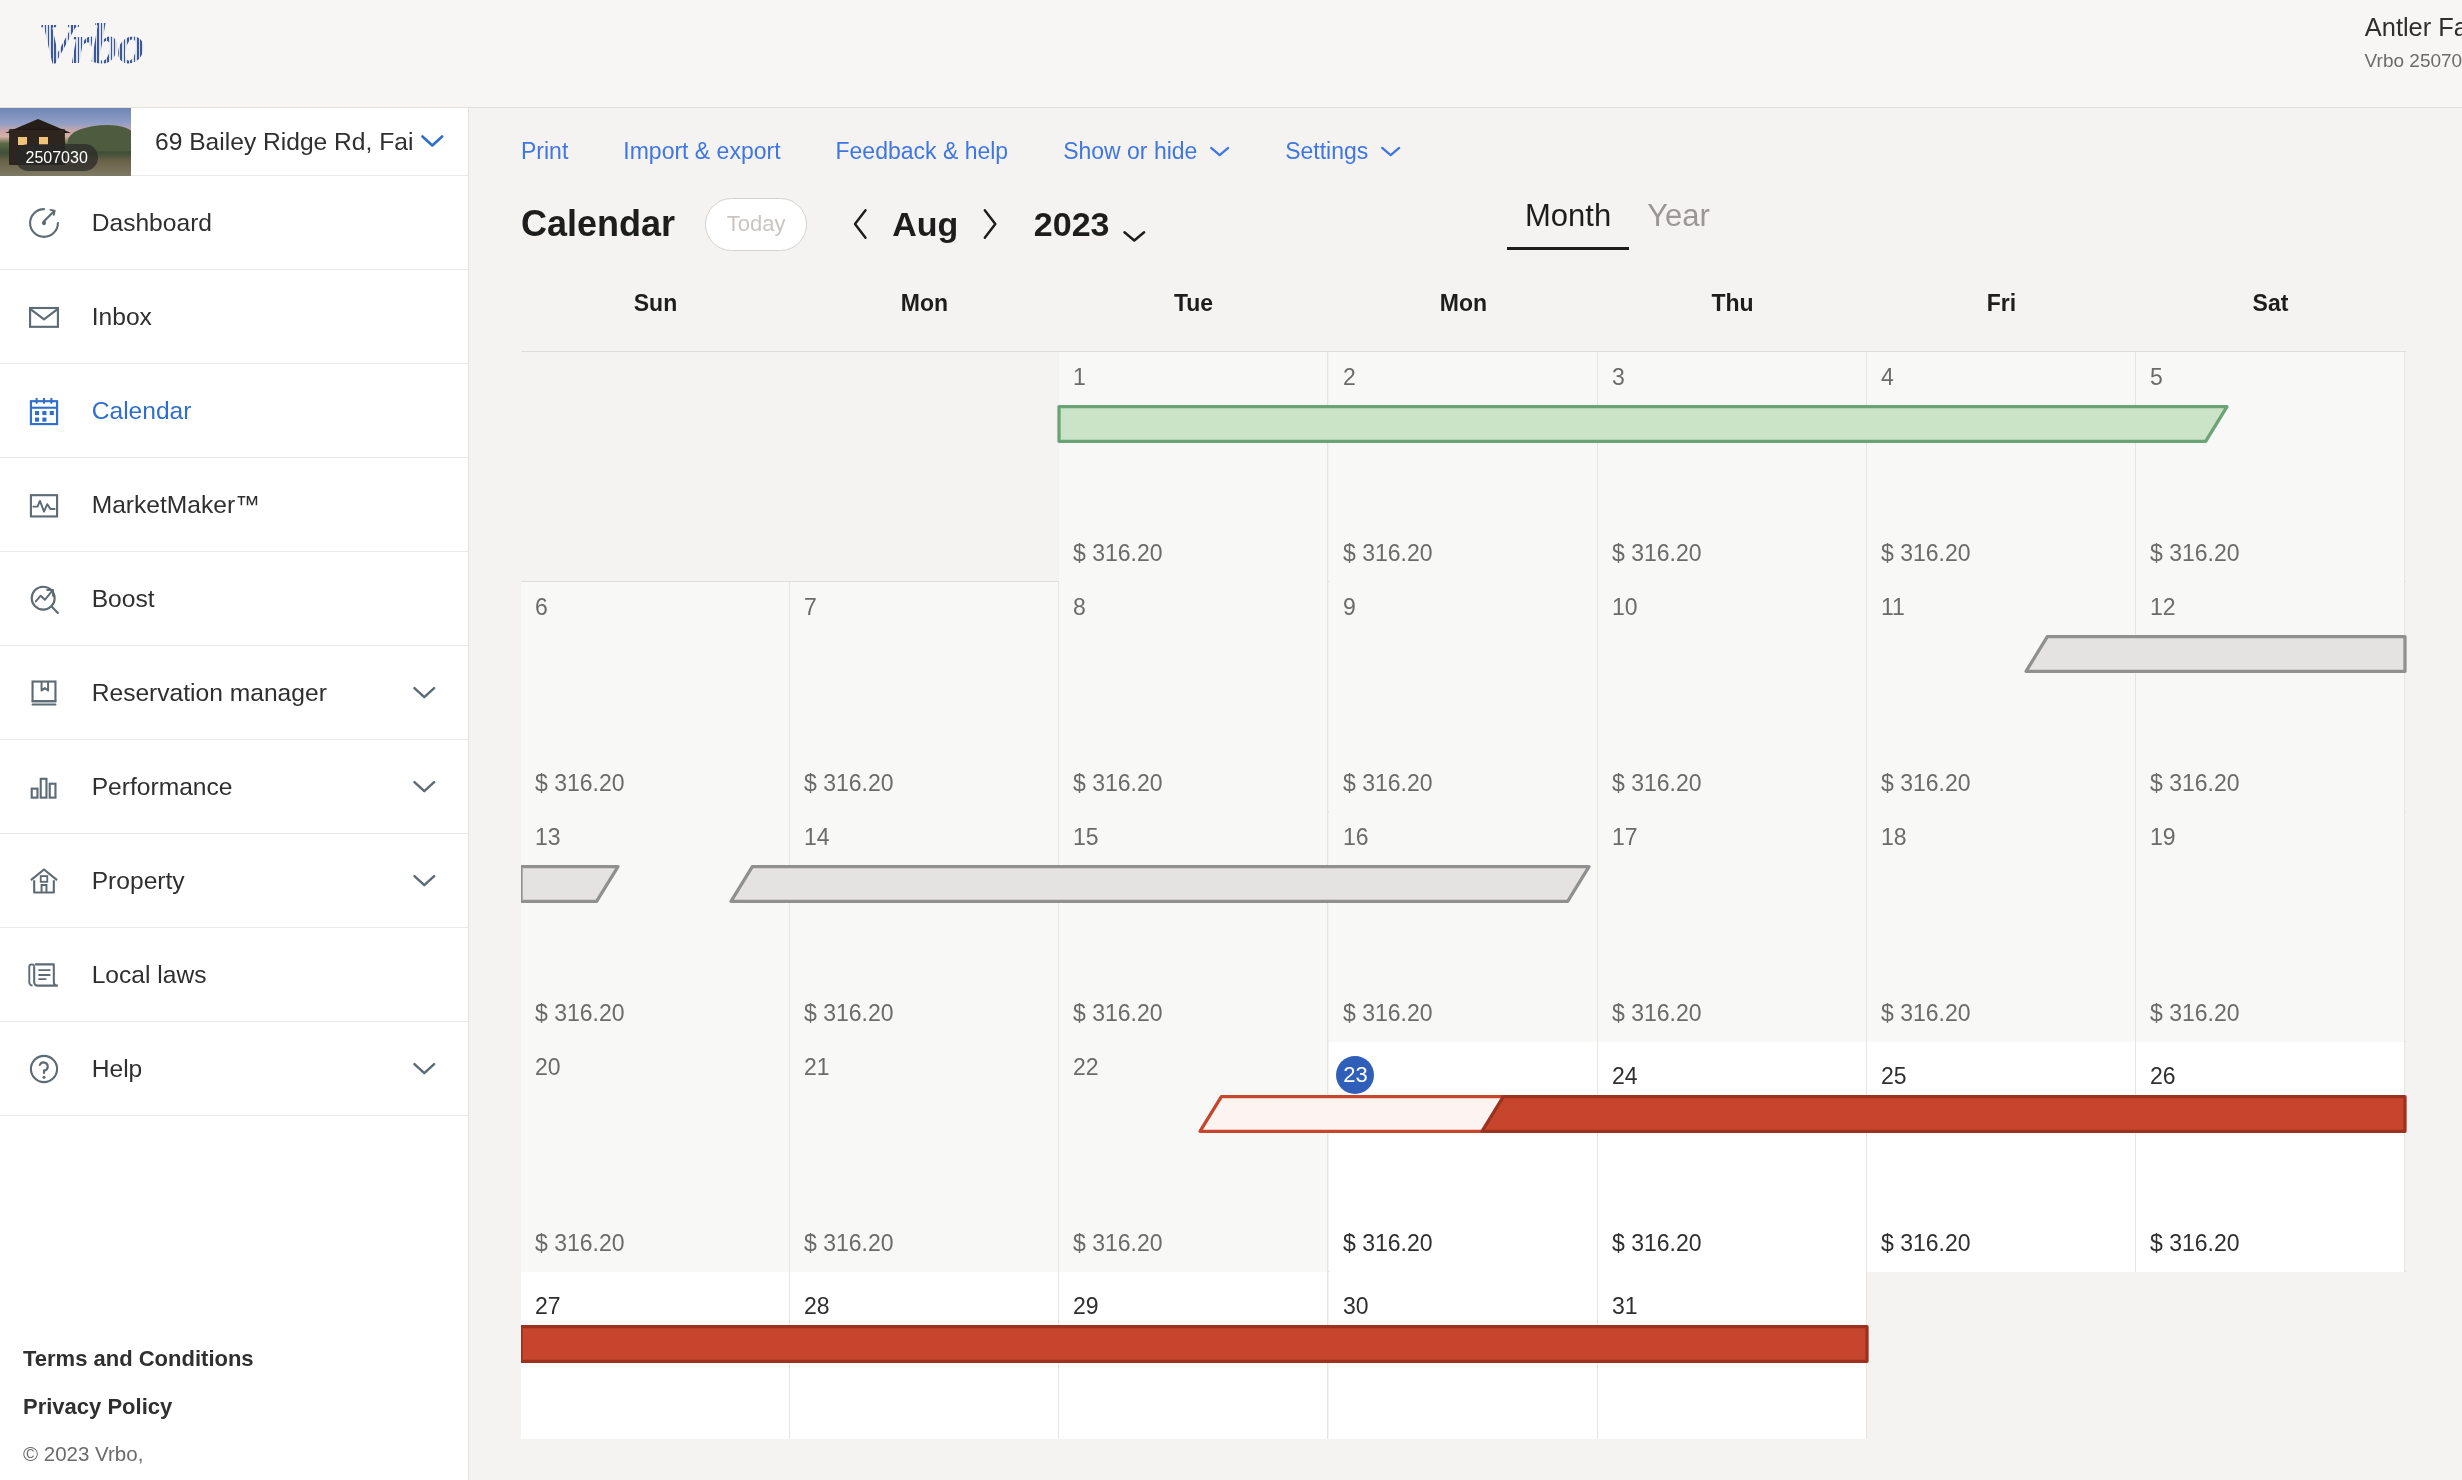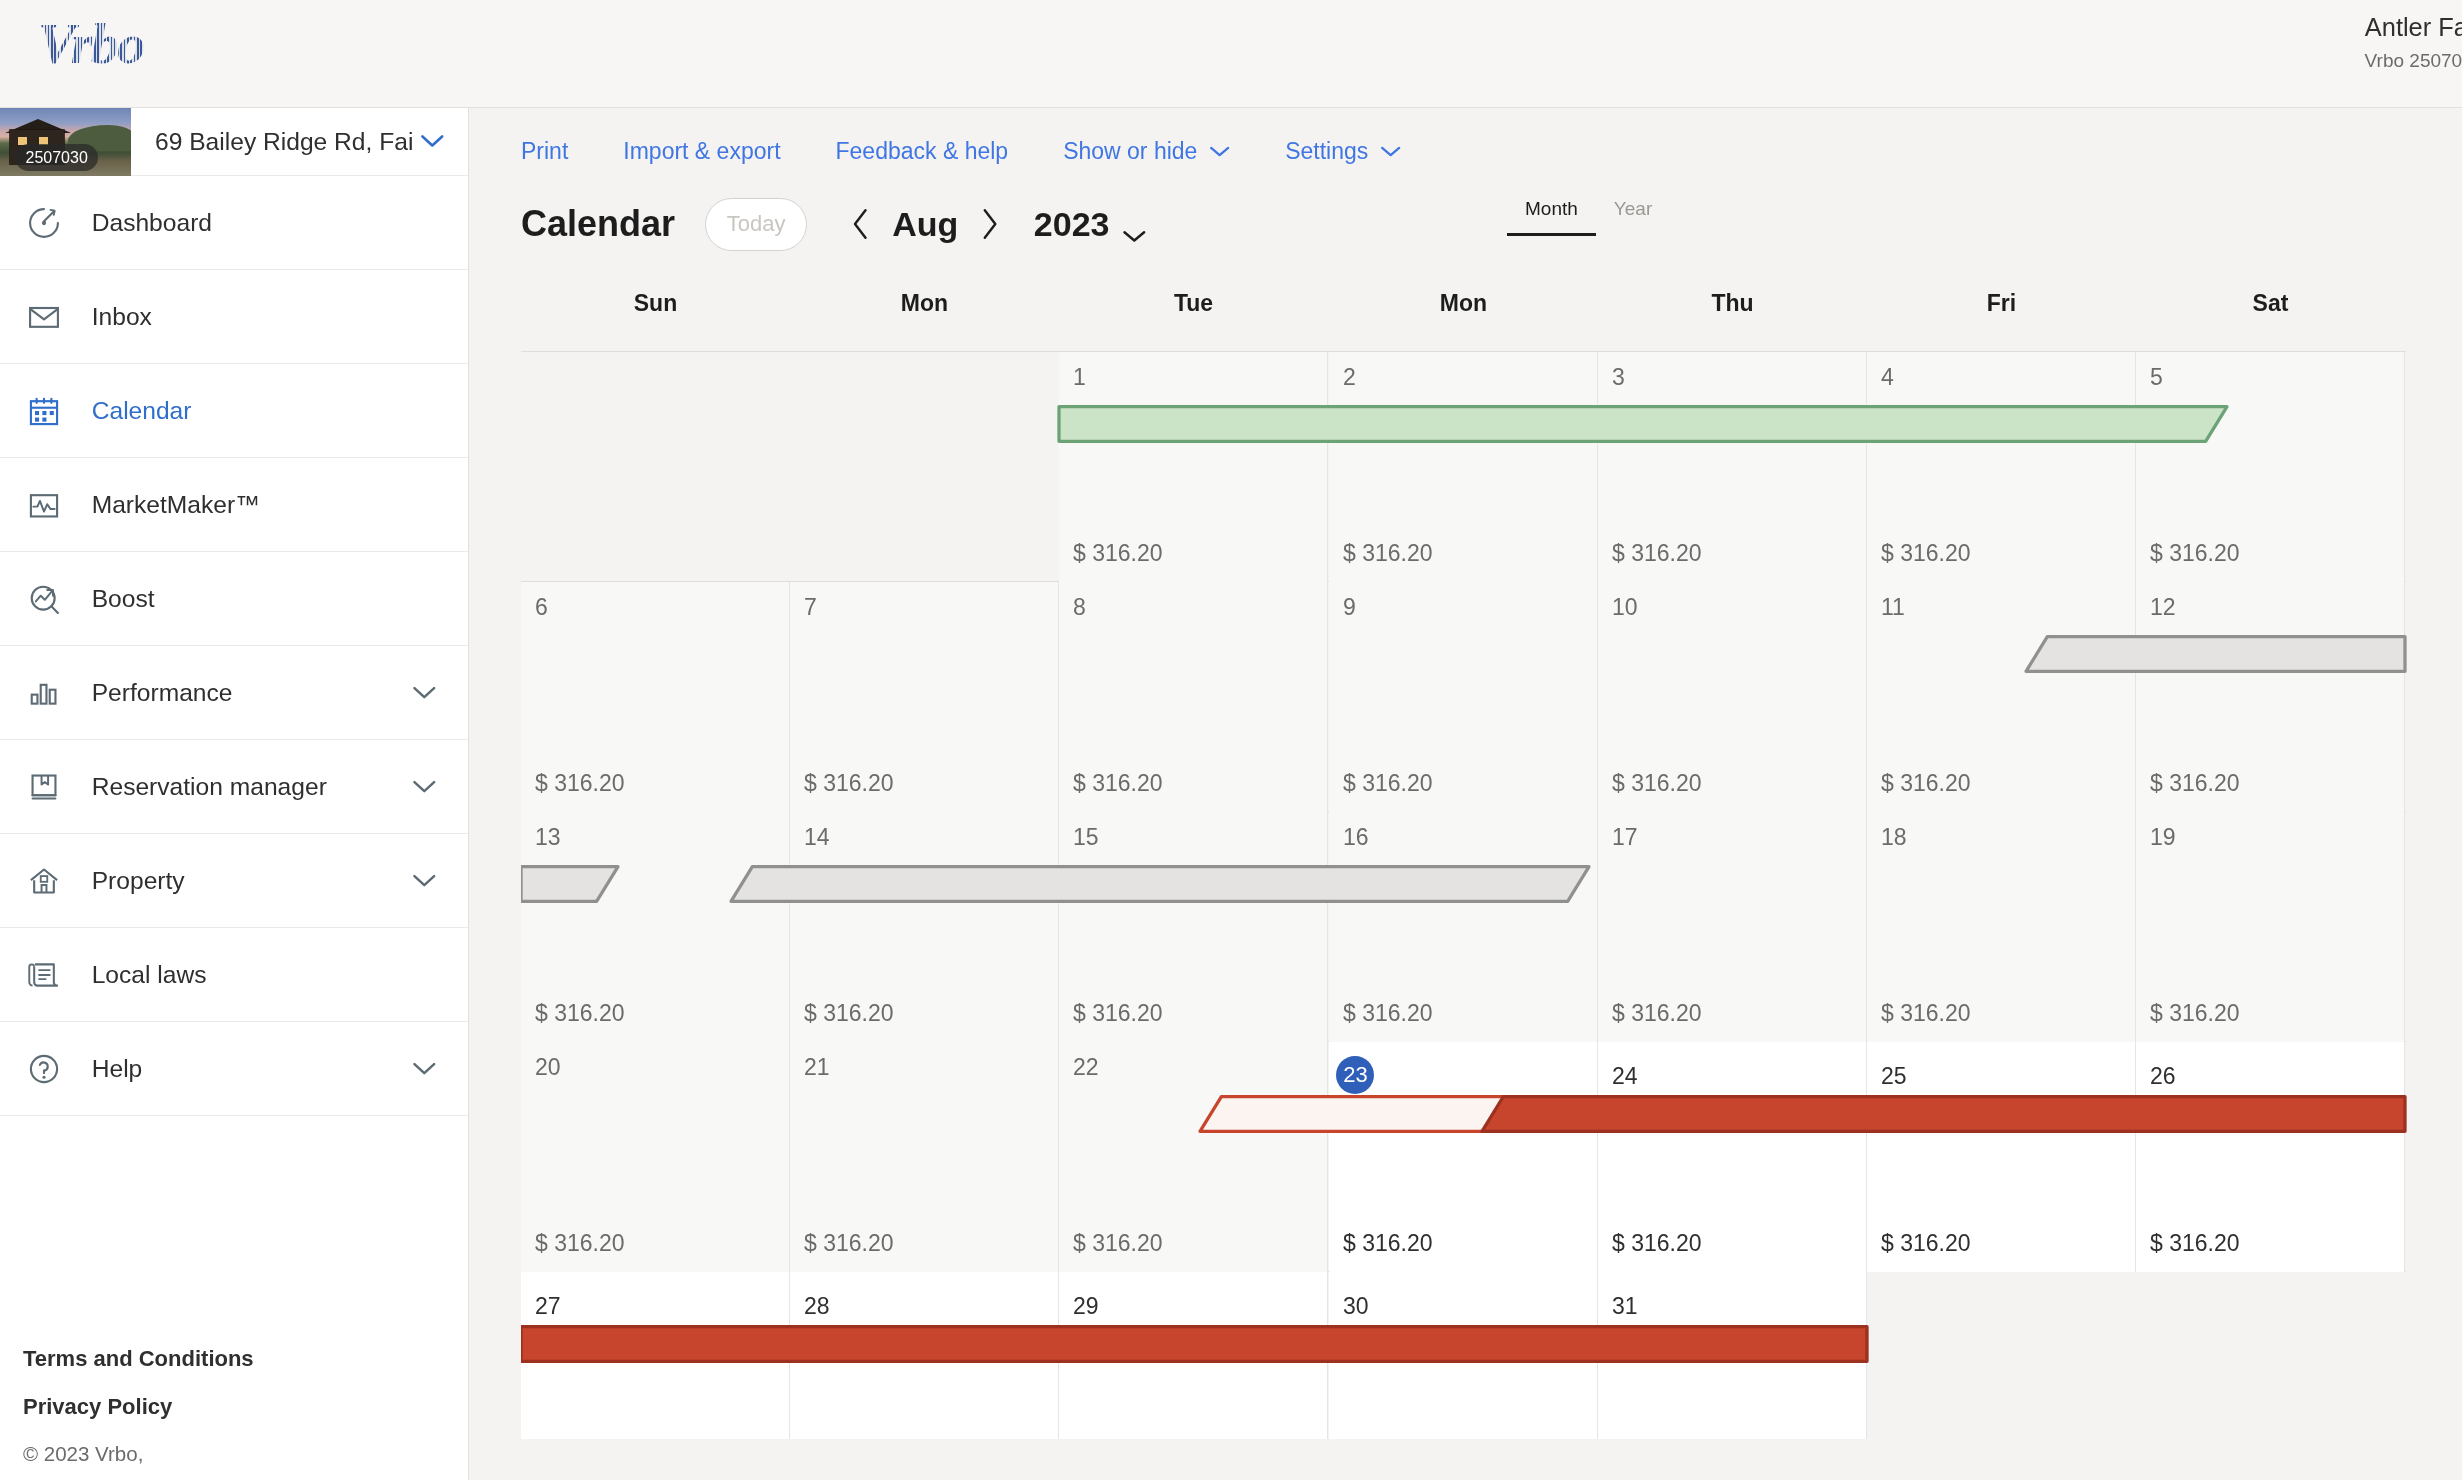--- a/index.html
+++ b/index.html
@@ -168,21 +168,21 @@
     display: flex; align-items: flex-end; gap: 13px;
     margin-left: 21.3px; cursor: pointer;
   }
   .year-lbl { font-size: 34px; font-weight: 700; color: #1d1d1d; }
 
   .view-tabs {
     position: absolute; left: 1038px; top: 90px;
     display: flex; align-items: flex-start; gap: 0px;
   }
   .vtab {
-    font-size: 19px; color: #9b9894; padding: 0 18px 13px 18px;
+    font-size: 31px; color: #9b9894; padding: 0 18px 13px 18px;
     cursor: pointer; white-space: nowrap;
   }
   .vtab.active { color: #1d1d1d; border-bottom: 3.3px solid #1d1d1d; }
 
   
   .cal-wrap {
     position: absolute; left: 52px; top: 182px;
     width: 1942px; height: 1149px;
     overflow: hidden;
   }
@@ -325,42 +325,42 @@
             <path d="M12 25 L18 18 L23 23 L32 12" fill="none" stroke="#5d6b74" stroke-width="2.4" stroke-linejoin="round" stroke-linecap="round"></path>
             <path d="M26 11 L33 11 L33 18" fill="none" stroke="#5d6b74" stroke-width="2.4" stroke-linecap="round" stroke-linejoin="round"></path>
           </svg>
       </span>
       <span class="navlabel">Boost</span>
     </li>
 
     <li class="navitem">
       <span class="navicon">
         <svg width="36" height="36" viewBox="0 0 44 44">
+            <rect x="8" y="8" width="28" height="24" fill="none" stroke="#5d6b74" stroke-width="2.6"></rect>
+            <path d="M19 8 V19 L23 16 L27 19 V8" fill="none" stroke="#5d6b74" stroke-width="2.4" stroke-linejoin="round"></path>
+            <path d="M8 32 H36 M8 36 H36" stroke="#5d6b74" stroke-width="2.4" stroke-linecap="round"></path>
+          </svg>
+      </span>
+      <span class="navlabel">Reservation manager</span>
+      <span class="navcaret">
+        <svg class="caret-svg" width="24.6" height="14.8" viewBox="0 0 30 18">
+            <path d="M3 3 L15 14 L27 3" fill="none" stroke="#5d6b74" stroke-width="3" stroke-linecap="round" stroke-linejoin="round"></path>
+          </svg>
+      </span>
+    </li>
+
+    <li class="navitem">
+      <span class="navicon">
+        <svg width="36" height="36" viewBox="0 0 44 44">
             <rect x="7" y="24" width="7" height="11" fill="none" stroke="#5d6b74" stroke-width="2.6"></rect>
             <rect x="18" y="12" width="7" height="23" fill="none" stroke="#5d6b74" stroke-width="2.6"></rect>
             <rect x="29" y="18" width="7" height="17" fill="none" stroke="#5d6b74" stroke-width="2.6"></rect>
           </svg>
       </span>
       <span class="navlabel">Performance</span>
-      <span class="navcaret">
-        <svg class="caret-svg" width="24.6" height="14.8" viewBox="0 0 30 18">
-            <path d="M3 3 L15 14 L27 3" fill="none" stroke="#5d6b74" stroke-width="3" stroke-linecap="round" stroke-linejoin="round"></path>
-          </svg>
-      </span>
-    </li>
-
-    <li class="navitem">
-      <span class="navicon">
-        <svg width="36" height="36" viewBox="0 0 44 44">
-            <rect x="8" y="8" width="28" height="24" fill="none" stroke="#5d6b74" stroke-width="2.6"></rect>
-            <path d="M19 8 V19 L23 16 L27 19 V8" fill="none" stroke="#5d6b74" stroke-width="2.4" stroke-linejoin="round"></path>
-            <path d="M8 32 H36 M8 36 H36" stroke="#5d6b74" stroke-width="2.4" stroke-linecap="round"></path>
-          </svg>
-      </span>
-      <span class="navlabel">Reservation manager</span>
       <span class="navcaret">
         <svg class="caret-svg" width="24.6" height="14.8" viewBox="0 0 30 18">
             <path d="M3 3 L15 14 L27 3" fill="none" stroke="#5d6b74" stroke-width="3" stroke-linecap="round" stroke-linejoin="round"></path>
           </svg>
       </span>
     </li>
 
     <li class="navitem">
       <span class="navicon">
         <svg width="36" height="36" viewBox="0 0 44 44">

